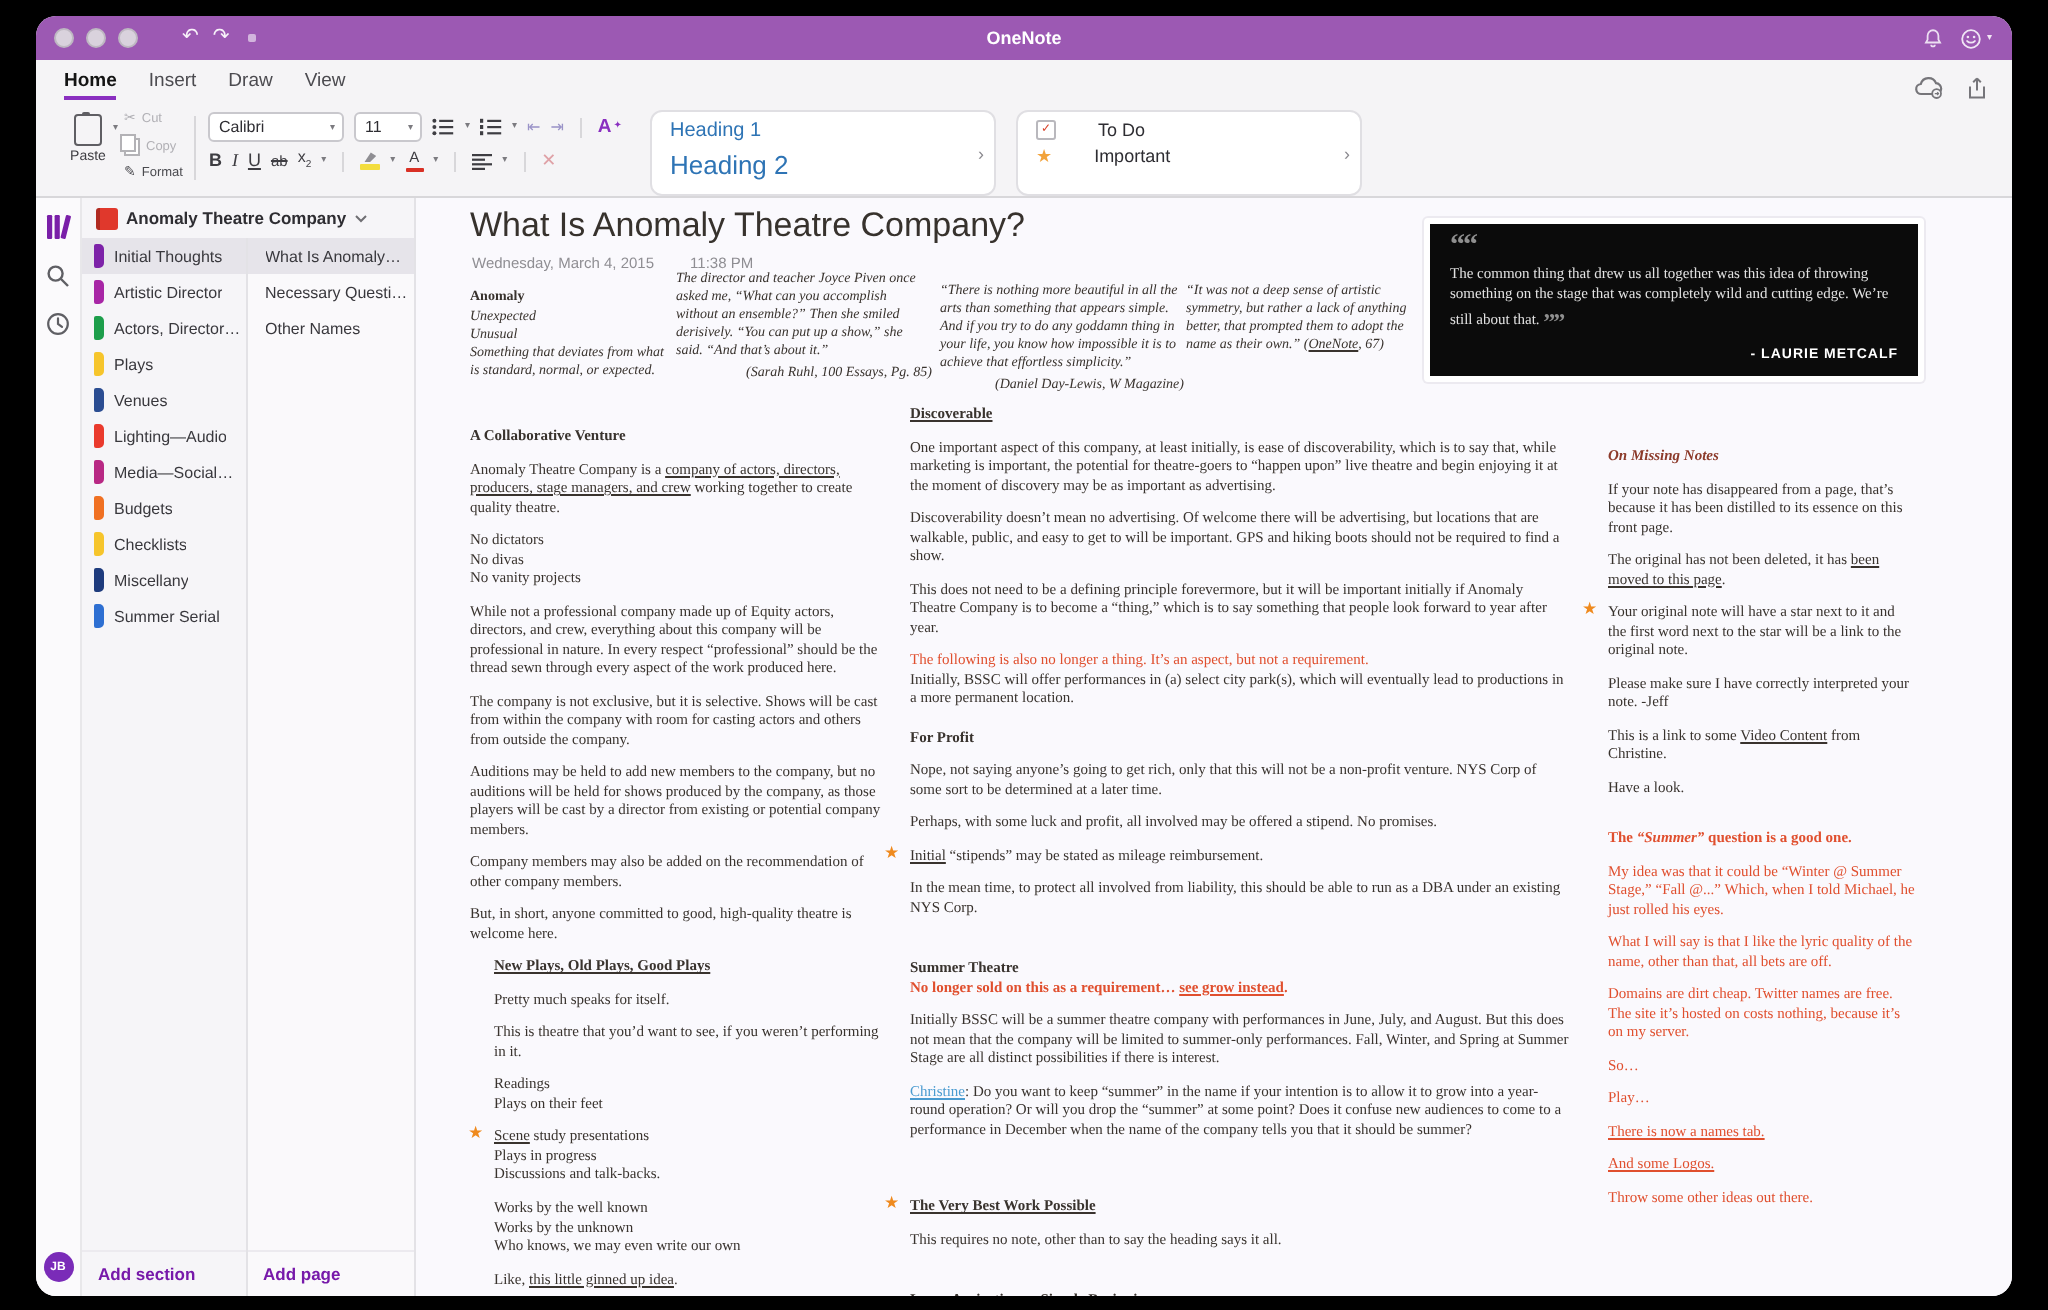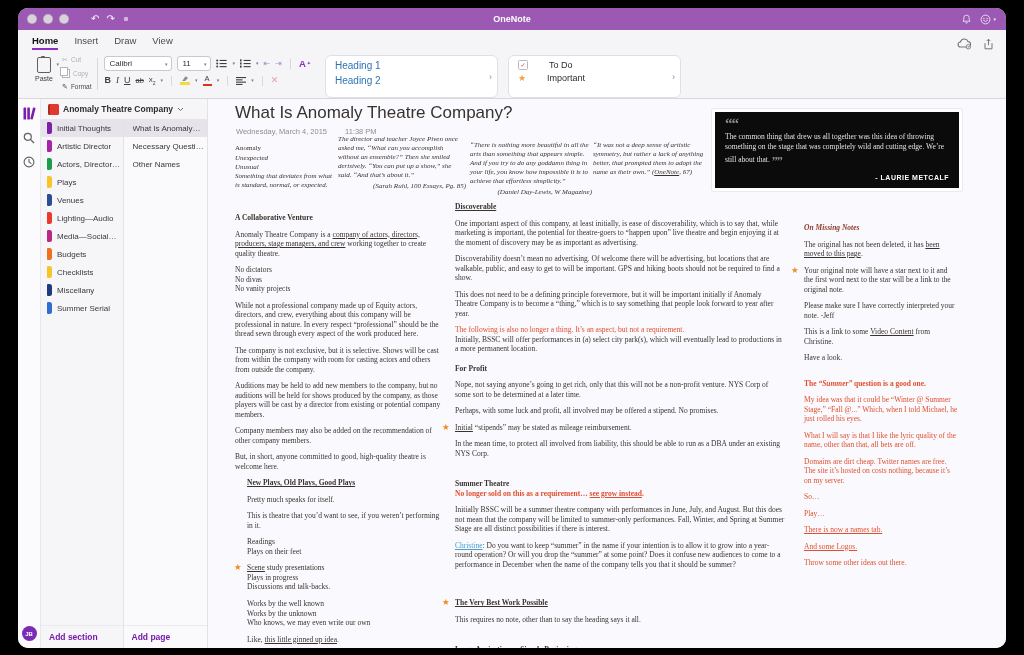--- a/index.html
+++ b/index.html
@@ -56,21 +56,21 @@
   .hl-ic{display:inline-flex;flex-direction:column;align-items:center}
   .hl-pen{width:6px;height:5px;background:#8f8e93;clip-path:polygon(0 100%,55% 0,100% 35%,45% 100%)}
   .hl-bar{width:10px;height:2.6px;background:#f3dd3e;margin-top:1px;border-radius:.5px}
   .fcolor-ic{display:inline-flex;flex-direction:column;align-items:center}
   .fcolor-a{font-size:7.5px;color:#3e3d42;line-height:1}
   .fcolor-bar{width:9px;height:2.6px;background:#d93025;margin-top:1px;border-radius:.5px}
   .clear-x{color:#dfa1a6;font-size:9px}
   .styles-wrap{display:flex;gap:10px;margin-left:14px}
   .style-card{background:#fff;border:1px solid #e0dfe3;border-radius:6px;width:148px;height:34px;padding:4px 14px 3px 9px;position:relative}
   .h1-sample{color:#2e74b5;font-size:10px;line-height:1.1}
-  .h2-sample{color:#2e74b5;font-size:10px;margin-top:4px}
+  .h2-sample{color:#2e74b5;font-size:13px;margin-top:4px}
   .card-chev{position:absolute;right:5px;top:50%;transform:translateY(-50%);color:#8a898e;font-size:9px}
   .tag-row{display:flex;align-items:center;gap:21px;font-size:9px;color:#2e2d32;line-height:1.15;margin-bottom:3px}
   .todo-box{width:8px;height:8px;border:1px solid #b9b8bd;border-radius:1.5px;display:flex;align-items:center;justify-content:center;font-size:6px;color:#d9442c;background:#fff}
   .imp-star{color:#f2a33c;font-size:9px}
   .ribbon-right{position:absolute;right:12px;top:8px;display:flex;gap:11px;align-items:center}
 
   
   .main{flex:1;display:flex;min-height:0}
   .rail{width:22px;background:#fbfafc;border-right:1px solid #e8e7ea;display:flex;flex-direction:column;align-items:center;padding-top:8px;gap:12px;flex:none}
   .rail-avatar{margin-top:auto;margin-bottom:7px;width:15px;height:15px;border-radius:50%;background:#7a2bb8;color:#fff;font-size:6px;font-weight:bold;display:flex;align-items:center;justify-content:center}
@@ -102,21 +102,21 @@
   .u{text-decoration:underline}
   .lnk{text-decoration:underline;color:inherit;cursor:pointer}
   .blue-lnk{color:#4a9bd0;text-decoration:underline;cursor:pointer}
   .orange{color:#e04f2e}
   .rust{color:#8c3a2a}
   .qsmall{font-size:7px;line-height:1.3}
   .ital{font-style:italic}
   .qattr{text-align:right;margin-top:2px}
   .starline{position:relative}
   .star-tag{position:absolute;left:-13px;top:-1px;color:#ef8a1e;font-size:8.5px;font-family:"DejaVu Sans",sans-serif}
-  .def-term{font-weight:normal;margin-bottom:1px}
+  .def-term{font-weight:bold;margin-bottom:1px}
   .metcalf{left:504px;top:10px;width:224px;background:#0b0b0b;border:3px solid #fff;border-radius:2px;padding:5px 10px 7px;box-shadow:0 0 0 1px #eceaf0}
   .m-open{font-family:"Liberation Serif",serif;font-weight:bold;font-size:15px;line-height:.9;color:#8f8f8f;letter-spacing:-1px}
   .m-text{font-family:"Liberation Serif",serif;font-size:7.5px;line-height:1.45;color:#e2e2e2;margin-top:1px}
   .m-close{font-family:"Liberation Serif",serif;font-weight:bold;font-size:12px;color:#8f8f8f;letter-spacing:-1px;vertical-align:-3px}
   .m-attr{text-align:right;font-size:7px;font-weight:bold;color:#fff;letter-spacing:.5px;margin-top:3px;font-family:"Liberation Sans",sans-serif}
   .col1{left:27px;top:114px;width:206px}
   .col2{left:247px;top:103px;width:330px}
   .col3{left:596px;top:124px;width:154px}
   .indent{margin-left:12px}
   .gap14{height:14px}
@@ -518,20 +518,21 @@
           <span class="star-tag">★</span>
           <span>The Very Best Work Possible</span>
         </div>
         <p>This requires no note, other than to say the heading says it all.</p>
         <div class="gap14"></div>
         <div class="nh">Large Aspirations—Simple Beginnings</div>
       </div>
 
       <div class="abs note col3">
         <div class="nh ital rust">On Missing Notes</div>
+        <p>If your note has disappeared from a page, that’s because it has been distilled to its essence on this front page.</p>
         <p><span>The original has not been deleted, it has </span><span class="lnk">been moved to this page</span><span>.</span></p>
         <p class="starline">
           <span class="star-tag">★</span>
           <span>Your original note will have a star next to it and the first word next to the star will be a link to the original note.</span>
         </p>
         <p>Please make sure I have correctly interpreted your note. -Jeff</p>
         <p class="mt14"><span>This is a link to some </span><span class="lnk">Video Content</span><span> from Christine.</span></p>
         <p>Have a look.</p>
 
         <div class="orange mt16">

